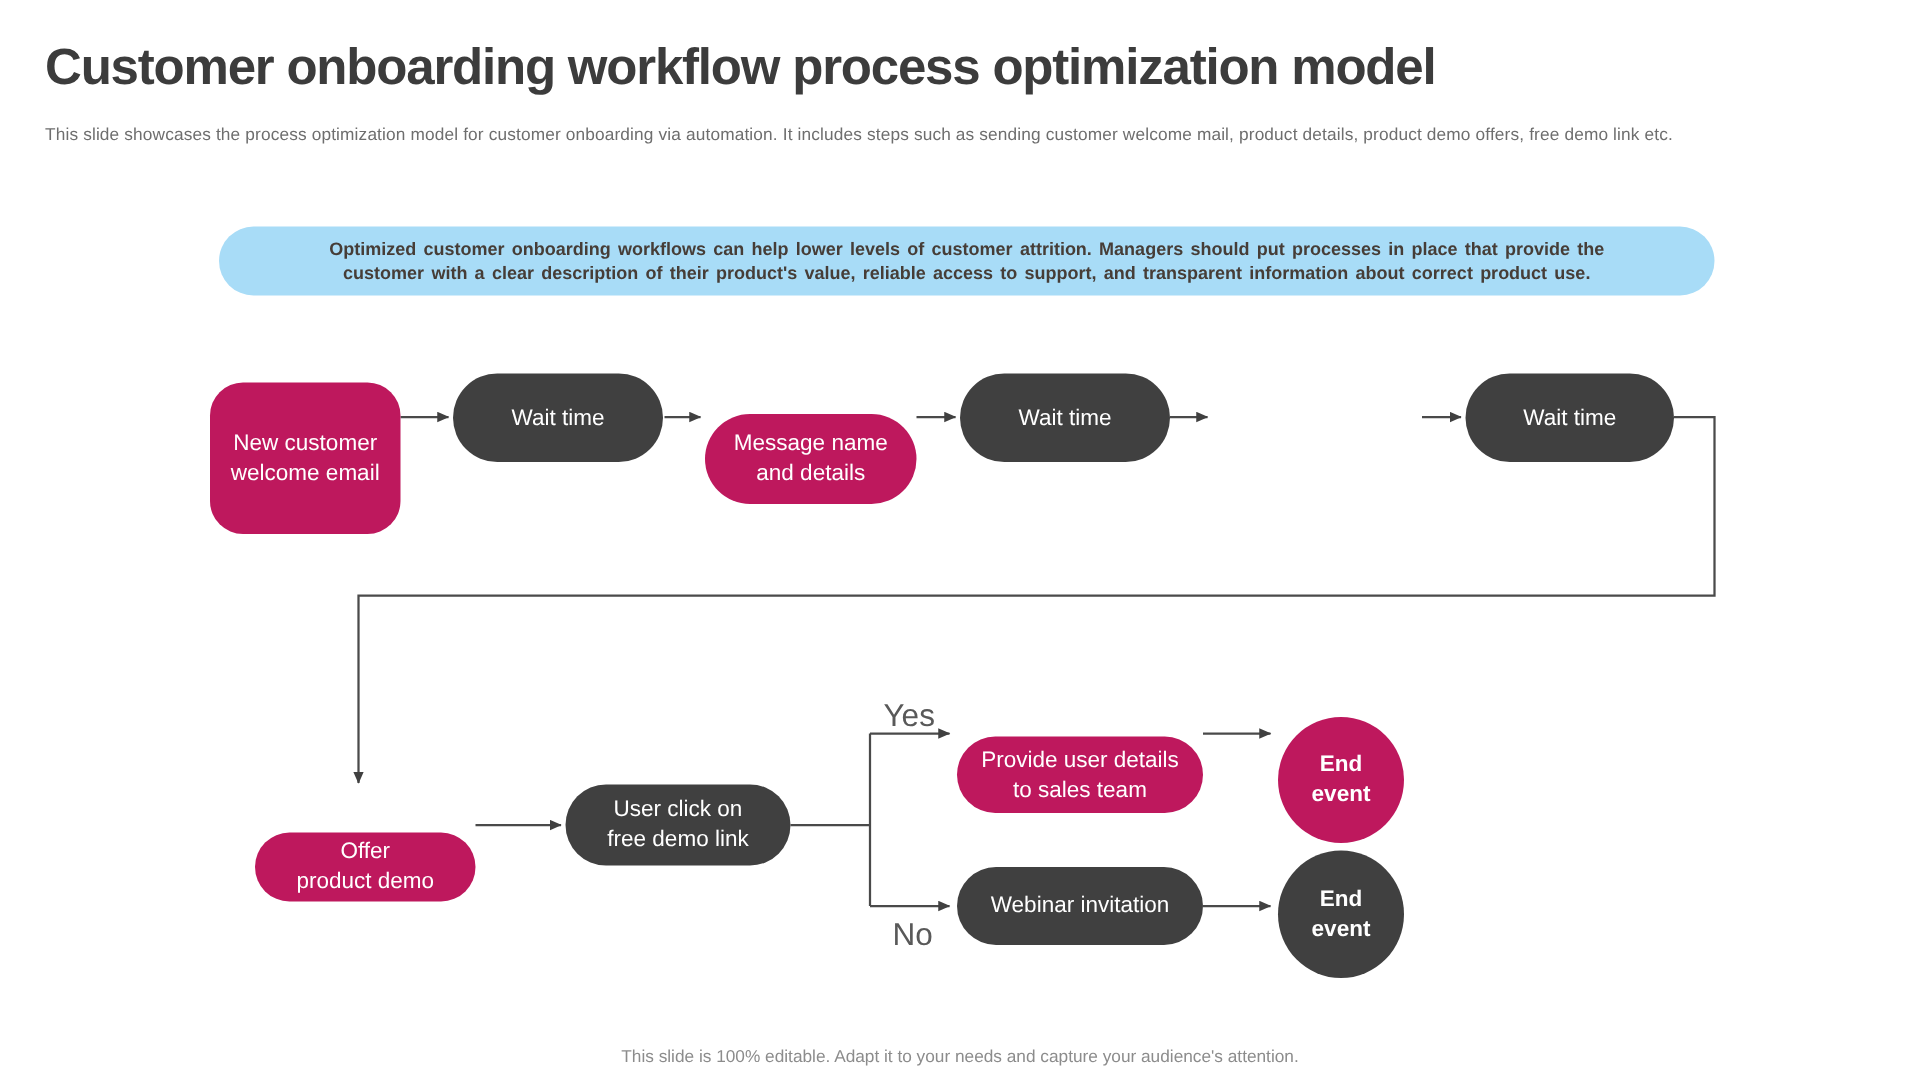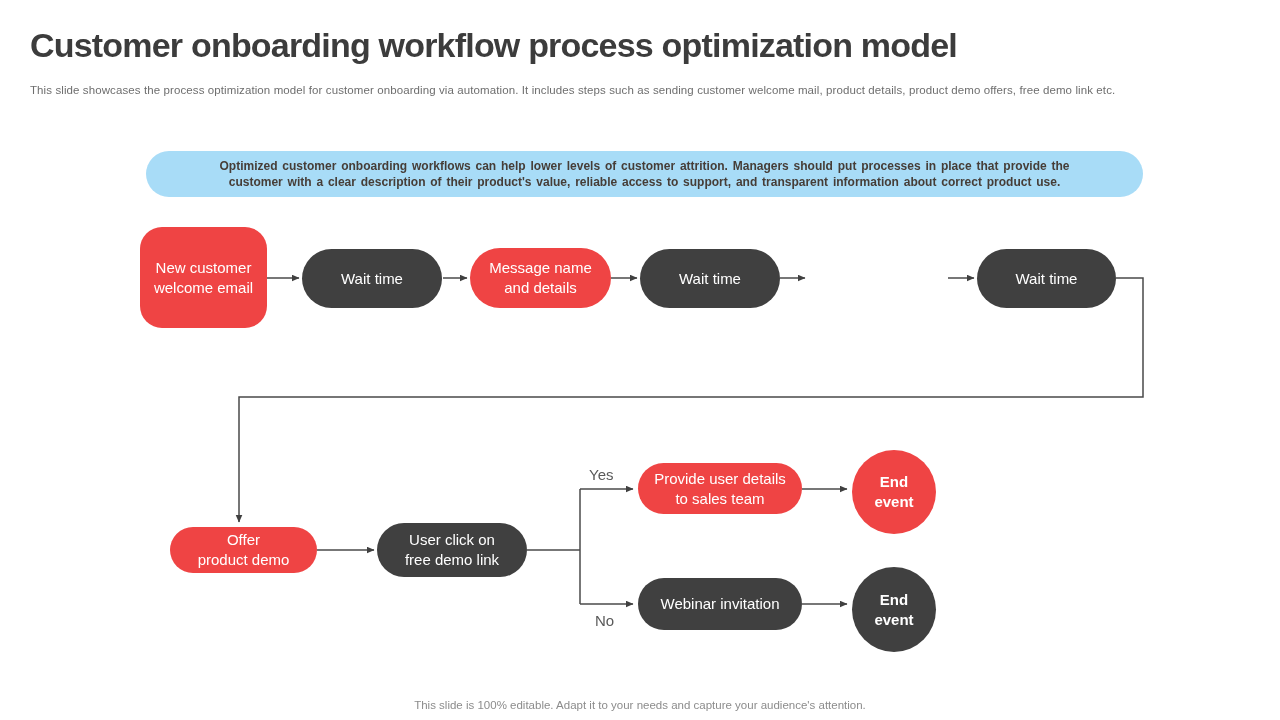--- a/index.html
+++ b/index.html
@@ -25,27 +25,27 @@
     width:890px;text-align:center;font-size:12px;font-weight:700;
     color:#463d37;line-height:1.35;word-spacing:1.5px;
   }
   .diagram{position:absolute;left:0;top:0;width:1280px;height:720px;}
   .diagram svg{position:absolute;left:0;top:0;pointer-events:none;}
   .node{
     position:absolute;display:flex;align-items:center;justify-content:center;
     text-align:center;color:#ffffff;font-size:15px;line-height:1.32;
     white-space:pre-line;box-sizing:border-box;padding:2px 6px;
   }
-  .navy{background:#ef4444;}
+  .navy{background:#be185d;margin-top:28px;}
   .coral{background:#404040;}
   .rect{border-radius:22px;}
   .pill{border-radius:32px;}
   .circle{border-radius:50%;font-weight:700;}
   .branch-label{
-    position:absolute;font-size:15px;color:#595959;text-align:right;
+    position:absolute;font-size:21px;color:#595959;text-align:right;
   }
   .footer{
     position:absolute;left:0;top:699px;width:1280px;margin:0;text-align:center;
     font-size:11.5px;color:#8c8c8c;
   }
 </style>
 </head>
 <body>
 
 <div class="slide">

